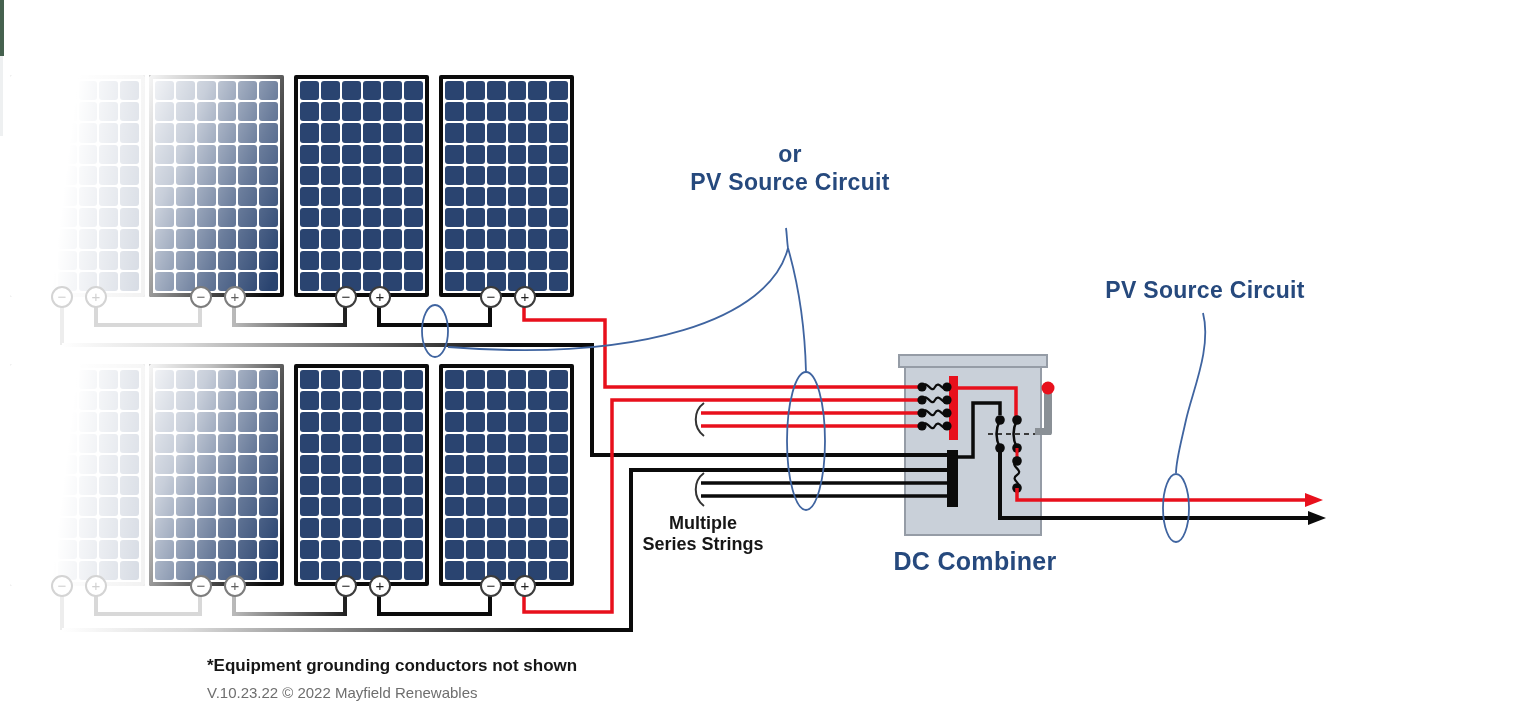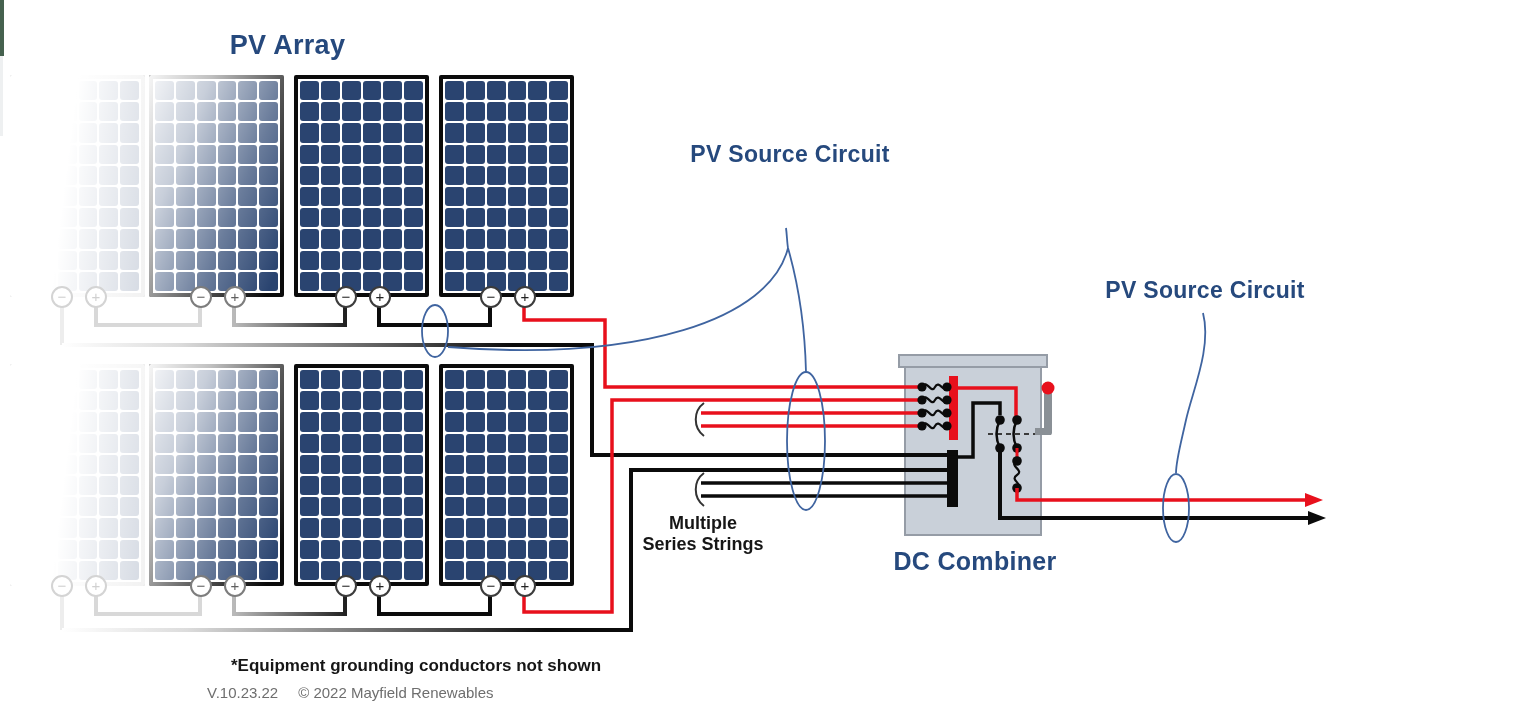--- a/index.html
+++ b/index.html
@@ -674,34 +674,34 @@
       <ellipse cx="435" cy="331" rx="13" ry="26"></ellipse>
       <ellipse cx="806" cy="441" rx="19" ry="69"></ellipse>
       <ellipse cx="1176" cy="508" rx="13" ry="34"></ellipse>
       <path d="M786,228 C787,235 787,242 788,248"></path>
       <path d="M788,248 C770,320 640,362 448,347"></path>
       <path d="M788,248 C800,290 805,330 806,372"></path>
       <path d="M1203,313 C1212,348 1192,392 1186,420 C1180,447 1176,461 1176,473"></path>
     </g>
   </svg>
 
-  <div class="lbl blue" style="left:180px;top:30px;width:215px;font-size:27px;">PV Array</div>
 
   <div class="lbl blue" style="left:640px;top:140px;width:300px;font-size:23px;line-height:28px;">
+    <div>or</div>
     <div>PV Source Circuit</div>
   </div>
 
   <div class="lbl blue" style="left:1055px;top:277px;width:300px;font-size:23px;">PV Source Circuit</div>
 
   <div class="lbl blue" style="left:858px;top:547px;width:234px;font-size:25px;">DC Combiner</div>
 
   <div class="lbl dark" style="left:613px;top:513px;width:180px;font-size:18px;line-height:21px;">
     <div>Multiple</div>
     <div>Series Strings</div>
   </div>
 
-  <div class="lbl dark" style="left:207px;top:656px;font-size:17px;text-align:left;margin-left:24px;">*Equipment grounding conductors not shown</div>
+  <div class="lbl dark" style="left:207px;top:656px;font-size:17px;text-align:left;">*Equipment grounding conductors not shown</div>
 
   <div class="lbl gray" style="left:207px;top:684px;font-size:15px;text-align:left;">
-    <span>V.10.23.22</span><span style="margin-left:20px;text-align:right;">© 2022 Mayfield Renewables</span>
+    <span>V.10.23.22</span><span style="margin-left:4px;text-align:right;">© 2022 Mayfield Renewables</span>
   </div>
 
 </div>
 
 </body></html>

